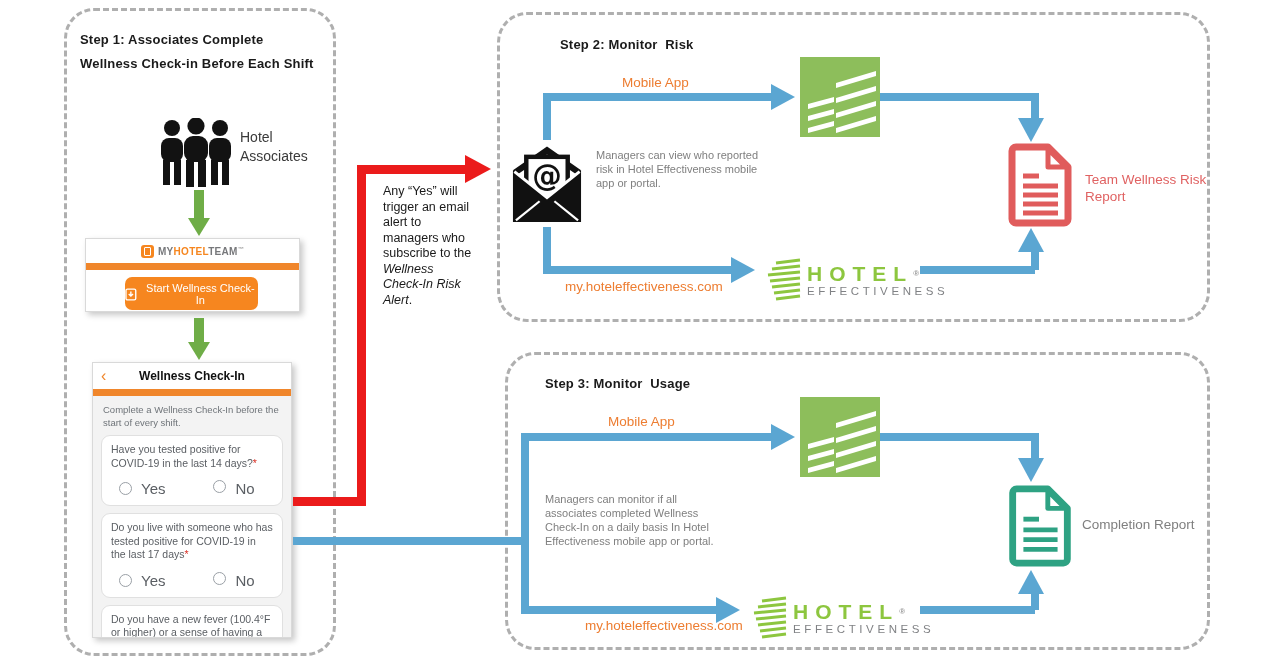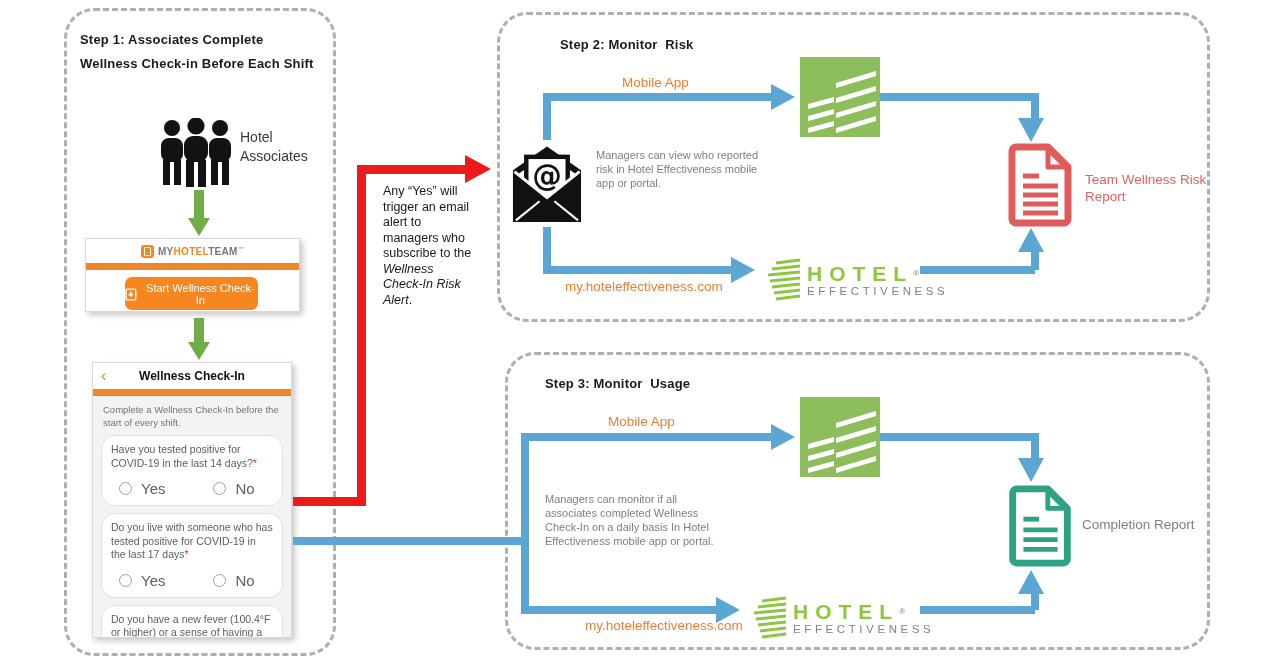--- a/index.html
+++ b/index.html
@@ -47,27 +47,27 @@
   .mht-text .hot{color:var(--app-orange);}
   .mht-tm{font-size:6px;color:#9a9a9a;vertical-align:top;}
   .orange-bar{height:7px;background:var(--bar-orange);}
   .start-btn{position:absolute;display:flex;align-items:center;justify-content:center;gap:6px;background:var(--app-orange);color:#fff;border:none;border-radius:7px;font-size:11px;font-family:"Liberation Sans",sans-serif;cursor:pointer;}
   
   .form-card{background:#F3F3F3;overflow:hidden;}
   .form-header{background:#fff;height:26px;display:flex;align-items:center;justify-content:center;position:relative;}
   .form-title{font-weight:bold;font-size:12px;color:#111;}
   .back-chev{position:absolute;left:8px;top:1px;color:var(--bar-orange);font-size:16px;line-height:24px;cursor:pointer;}
   .form-intro{font-size:9.5px;color:#6F7479;line-height:13px;padding:7px 10px 6px 10px;}
-  .q-card{background:#fff;border:1px solid #E0E0E0;border-radius:14px;margin:0 8px 7px 8px;padding:7px 9px 8px 9px;}
+  .q-card{background:#fff;border:1px solid #E0E0E0;border-radius:9px;margin:0 8px 7px 8px;padding:7px 9px 8px 9px;}
   .q-text{font-size:10.5px;color:#5A5E63;line-height:13.5px;}
   .q-req{color:#D93025;}
   .radio-row{display:flex;align-items:center;margin-top:10px;}
   .radio{width:13px;height:13px;border:1.5px solid #9AA0A6;border-radius:50%;background:#fff;flex:0 0 auto;cursor:pointer;}
   .radio-lbl{font-size:15px;color:#5A5E63;margin-left:9px;}
-  .opt2{margin-left:48px;display:flex;align-items:center;}
+  .opt2{margin-left:48px;display:flex;align-items:flex-start;}
   .opt1{display:flex;align-items:center;padding-left:8px;}
   
   .he-logo{display:flex;align-items:center;gap:5px;}
   .he-hotel{color:var(--logo-green);font-weight:bold;font-size:21px;letter-spacing:7px;line-height:22px;white-space:nowrap;}
   .he-reg{font-size:8px;color:#9a9a9a;vertical-align:top;letter-spacing:0;}
   .he-eff{color:var(--logo-gray);font-size:11.5px;letter-spacing:3.6px;line-height:12px;white-space:nowrap;}
 </style>
 </head>
 <body>
 

